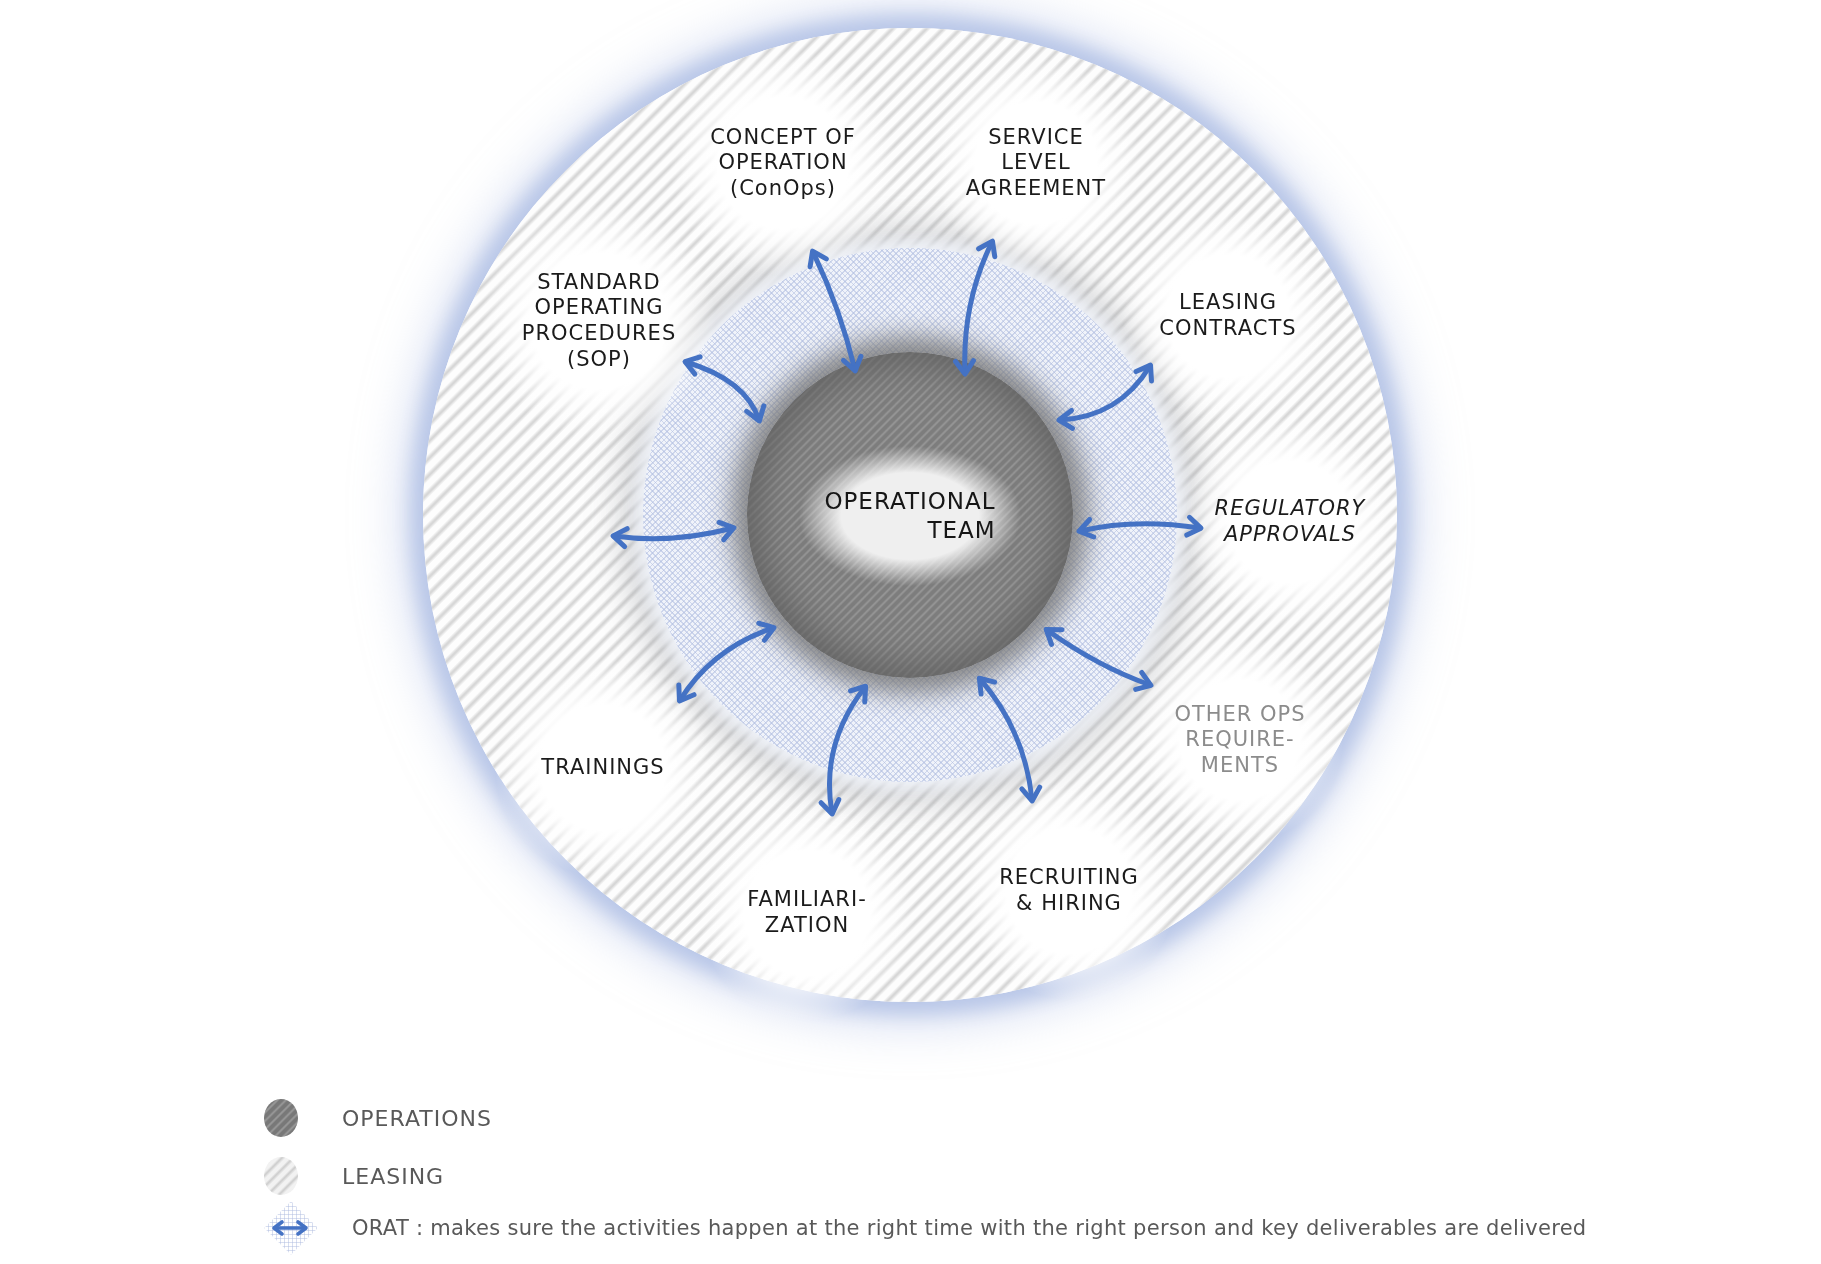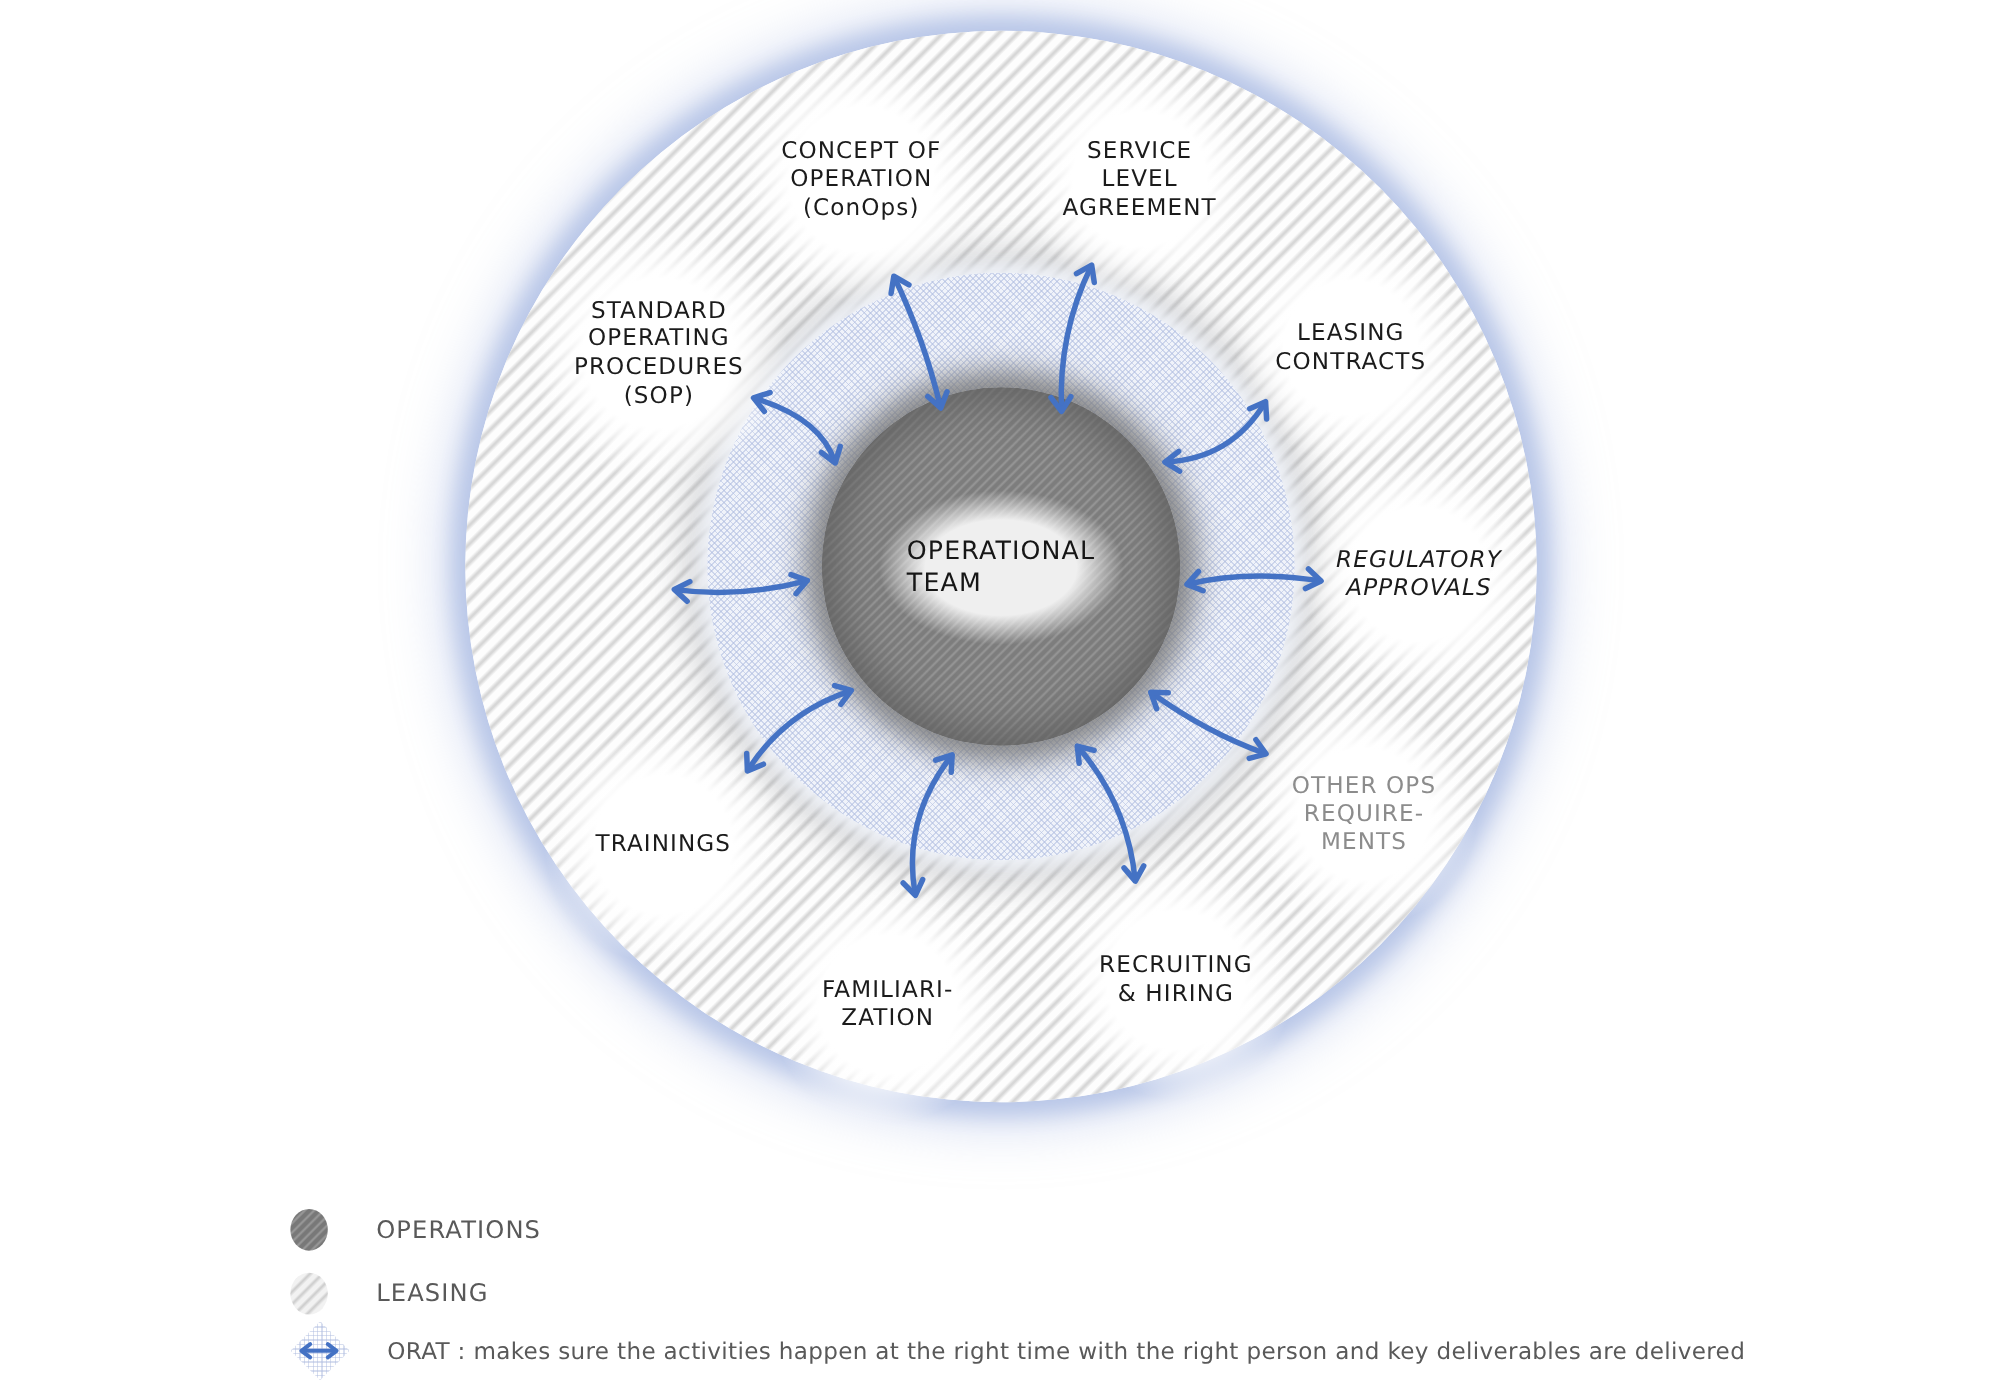--- a/index.html
+++ b/index.html
@@ -37,21 +37,21 @@
     box-shadow:0 0 26px 16px rgba(118,118,118,.85),
                inset 0 0 34px 14px rgba(96,96,96,.85);
   }
   .core-ellipse{
     position:absolute;left:799px;top:446px;width:222px;height:140px;
     background:radial-gradient(ellipse closest-side,#efefef 0%,#efefef 62%,rgba(239,239,239,0) 100%);
     display:flex;align-items:center;justify-content:center;
   }
   .core-label{
     color:#161616;font-size:23px;line-height:1.25;letter-spacing:1px;
-    text-align:left;white-space:pre-line;font-weight:500;
+    text-align:right;white-space:pre-line;font-weight:500;
   }
   
   .sat{
     position:absolute;border-radius:50%;
     background:radial-gradient(circle closest-side,#ffffff 0%,#ffffff 58%,rgba(255,255,255,0) 100%);
     display:flex;align-items:center;justify-content:center;
   }
   .sat-label{
     color:#1b1b1b;font-size:21px;line-height:1.22;letter-spacing:1px;
     text-align:center;white-space:pre-line;font-weight:500;

